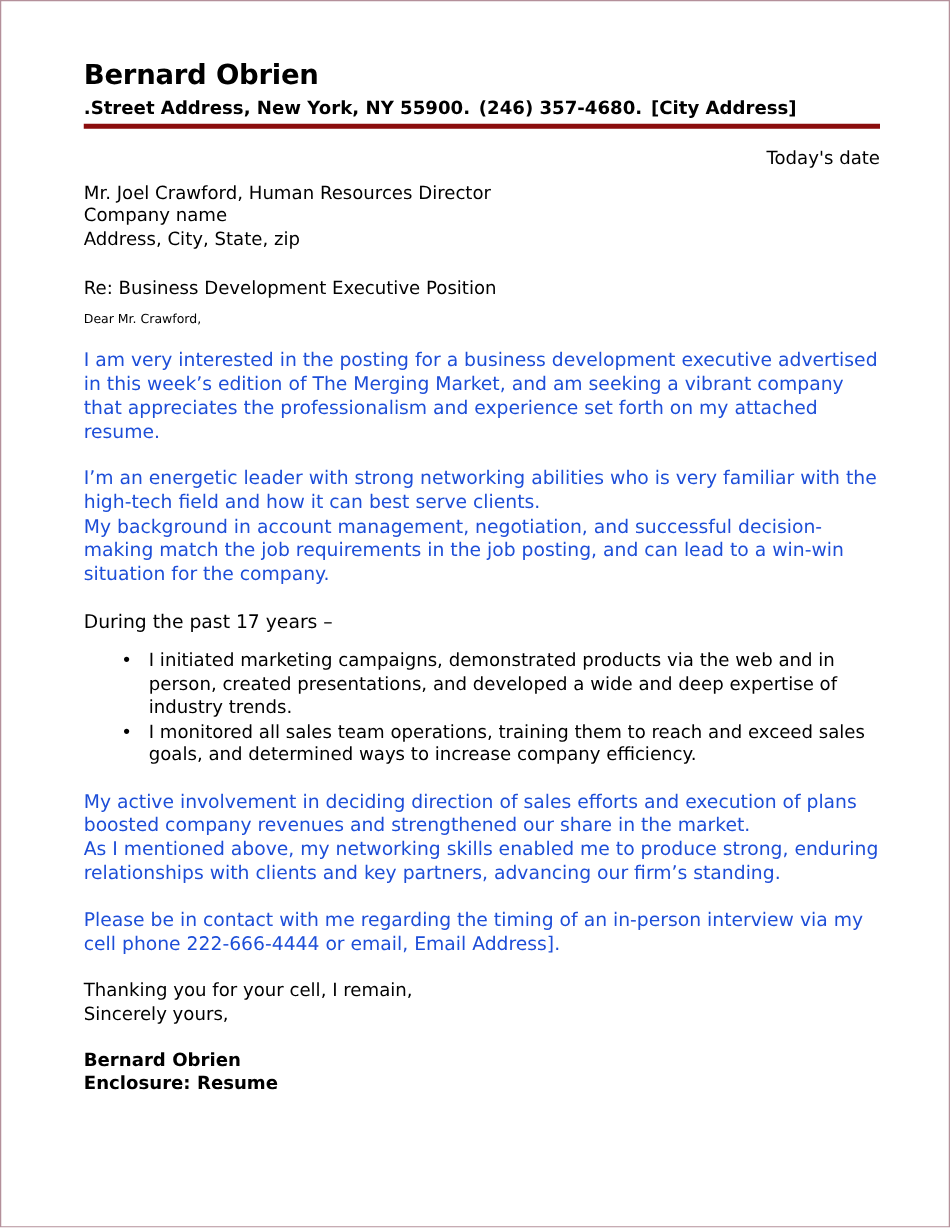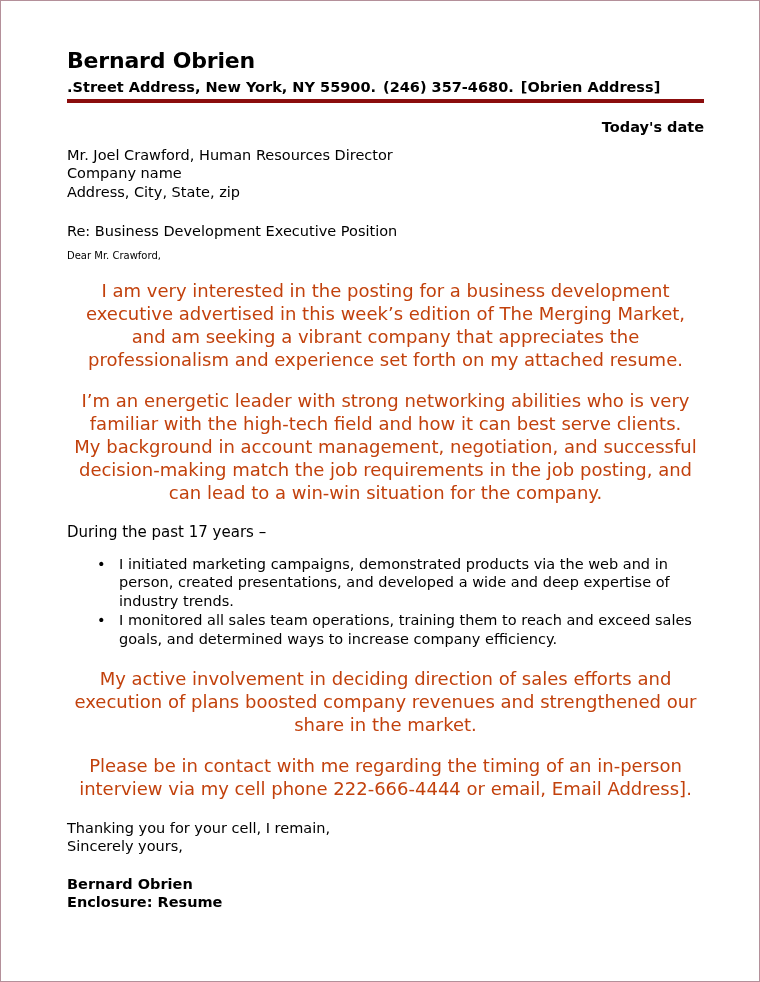--- a/index.html
+++ b/index.html
@@ -55,21 +55,21 @@
     height: 4px;
     background: #8b0d0d;
     width: 637px;
   }
 
   
   .date-line {
     margin-top: 16px;
     text-align: right;
     font-size: 14.5px;
-    font-weight: bold;
+    font-weight: normal;
     color: #000000;
   }
 
   
   .recipient {
     margin-top: 11px;
     font-size: 14.5px;
     color: #000000;
     line-height: 1.28;
   }
@@ -82,24 +82,24 @@
     color: #000000;
   }
   .salutation {
     margin-top: 11px;
     font-size: 10px;
     color: #000000;
   }
 
   .para {
     margin-top: 18px;
-    font-size: 18px;
-    color: #c2410c;
-    line-height: 1.28;
-    text-align: center;
+    font-size: 15px;
+    color: #1d4ed8;
+    line-height: 1.28;
+    text-align: left;
   }
   .para.tight { margin-top: 0; }
 
   .intro-line {
     margin-top: 19px;
     font-size: 15px;
     color: #000000;
   }
 
   ul.bullets {
@@ -138,21 +138,21 @@
   }
 </style>
 </head>
 <body>
 
 <div class="page">
   <div class="sheet">
 
     <div class="letterhead">
       <div class="name-line">Bernard Obrien</div>
-      <div class="contact-line"><span class="fieldmark">.</span><span>Street Address, New York, NY 55900</span><span class="fieldmark">.</span><span class="contact-gap"></span><span>(246) 357-4680</span><span class="fieldmark">.</span><span class="contact-gap"></span><span>[Obrien Address]</span></div>
+      <div class="contact-line"><span class="fieldmark">.</span><span>Street Address, New York, NY 55900</span><span class="fieldmark">.</span><span class="contact-gap"></span><span>(246) 357-4680</span><span class="fieldmark">.</span><span class="contact-gap"></span><span>[City Address]</span></div>
       <div class="rule"></div>
     </div>
 
     <div class="date-line">Today's date</div>
 
     <div class="recipient">
       <div>Mr. Joel Crawford, Human Resources Director</div>
       <div>Company name</div>
       <div>Address, City, State, zip</div>
     </div>
@@ -173,20 +173,21 @@
         <span class="dot">•</span>
         <span>I initiated marketing campaigns, demonstrated products via the web and in person, created presentations, and developed a wide and deep expertise of industry trends.</span>
       </li>
       <li>
         <span class="dot">•</span>
         <span>I monitored all sales team operations, training them to reach and exceed sales goals, and determined ways to increase company efficiency.</span>
       </li>
     </ul>
 
     <div class="para">My active involvement in deciding direction of sales efforts and execution of plans boosted company revenues and strengthened our share in the market.</div>
+    <div class="para tight">As I mentioned above, my networking skills enabled me to produce strong, enduring relationships with clients and key partners, advancing our firm’s standing.</div>
 
 
     <div class="para">Please be in contact with me regarding the timing of an in-person interview via my cell phone 222-666-4444 or email, Email Address].</div>
 
     <div class="closing">
       <div>Thanking you for your cell, I remain,</div>
       <div>Sincerely yours,</div>
     </div>
 
     <div class="signoff">

